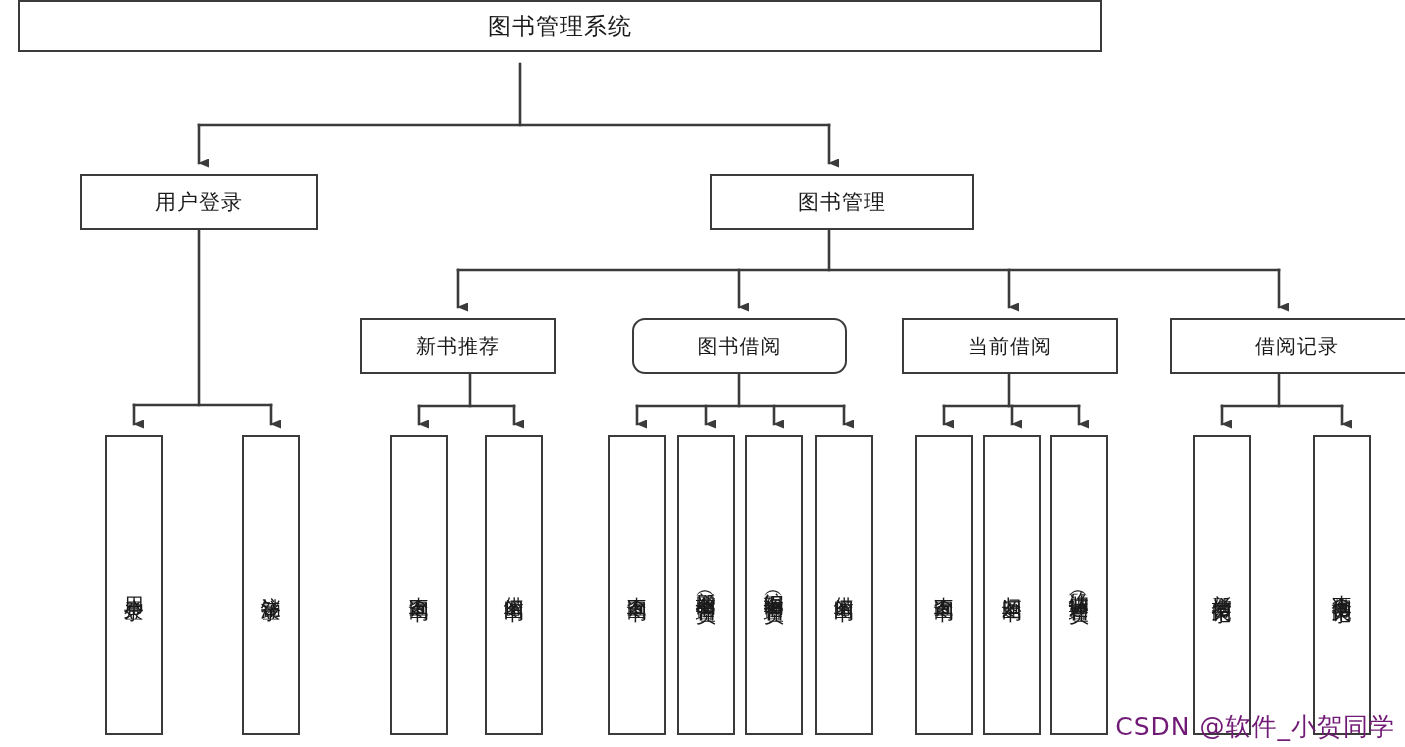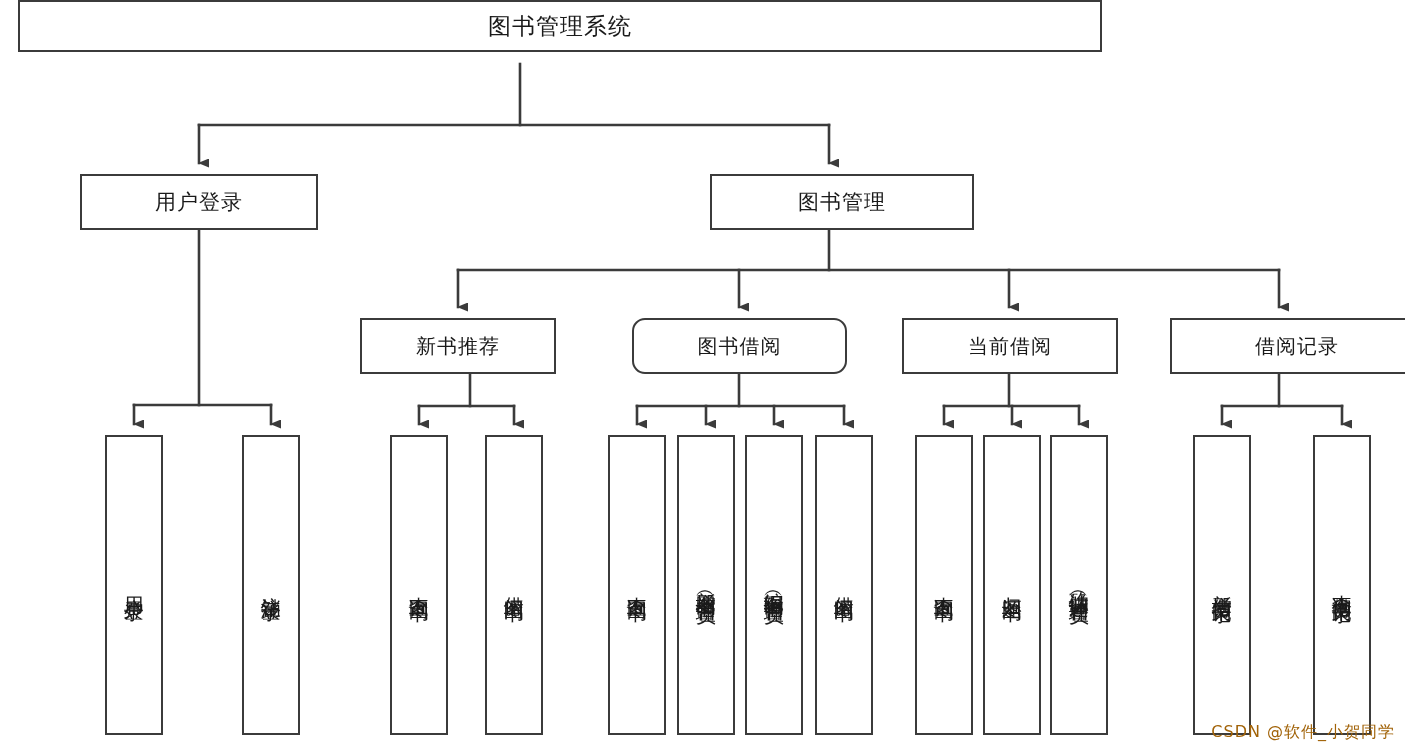--- a/index.html
+++ b/index.html
@@ -59,22 +59,22 @@
     writing-mode: vertical-rl;
     text-orientation: upright;
     line-height: 1.22;
     letter-spacing: 2px;
     white-space: nowrap;
   }
   .watermark {
     position: absolute;
     right: 10px;
     bottom: 4px;
-    font-size: 16px;
-    color: #a16207;
+    font-size: 25px;
+    color: #701a75;
     letter-spacing: 1px;
     white-space: nowrap;
     margin-top: 28px;
   }
 </style>
 </head>
 <body>
 
 <div id="canvas">
 

